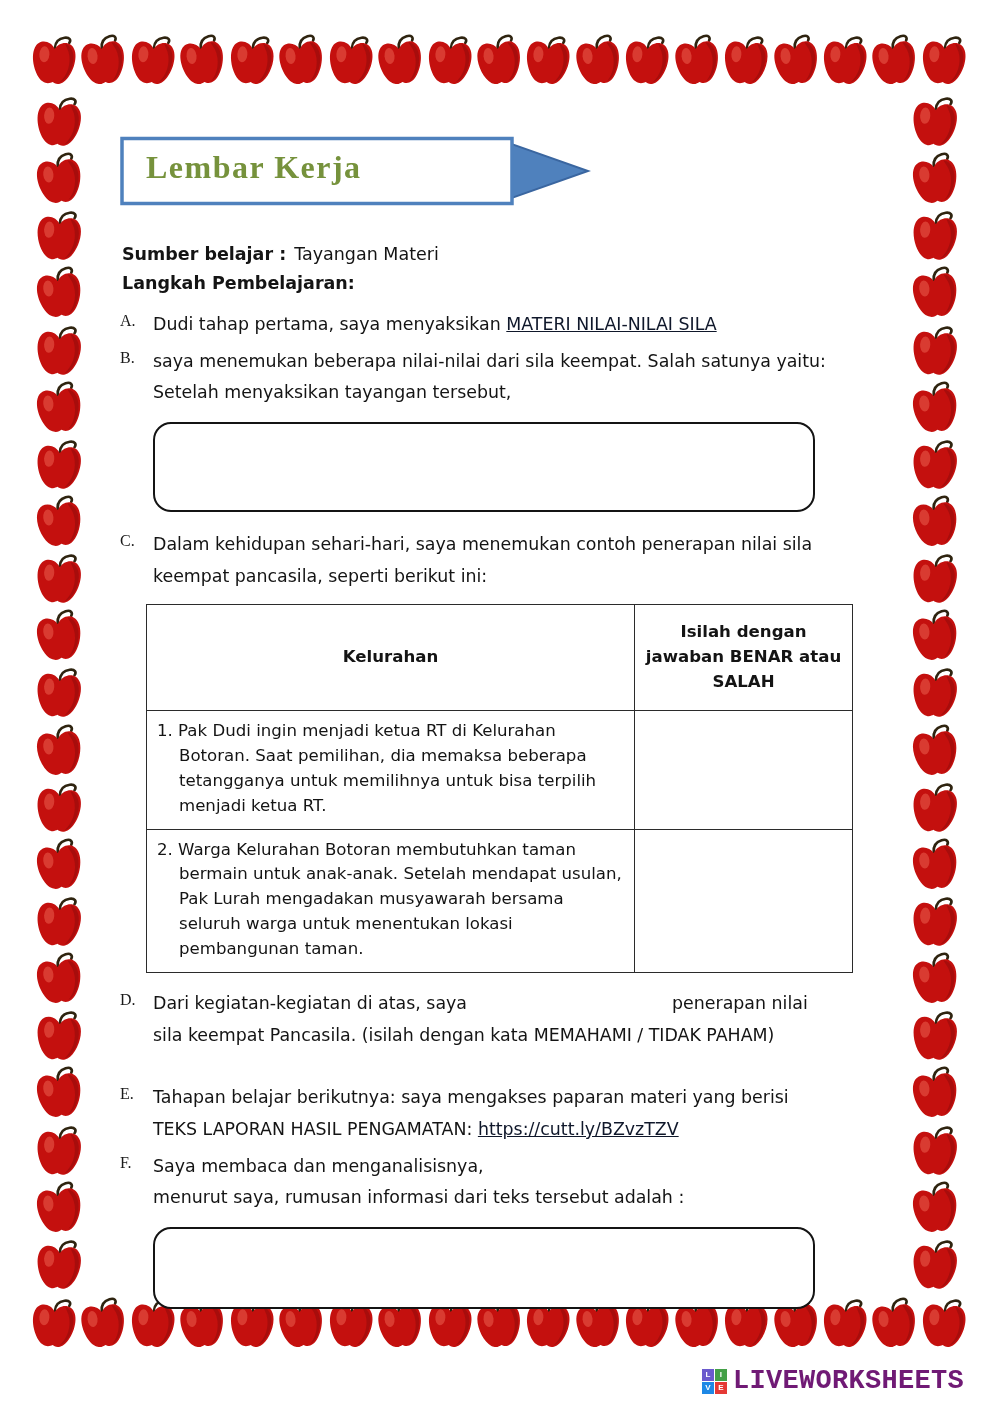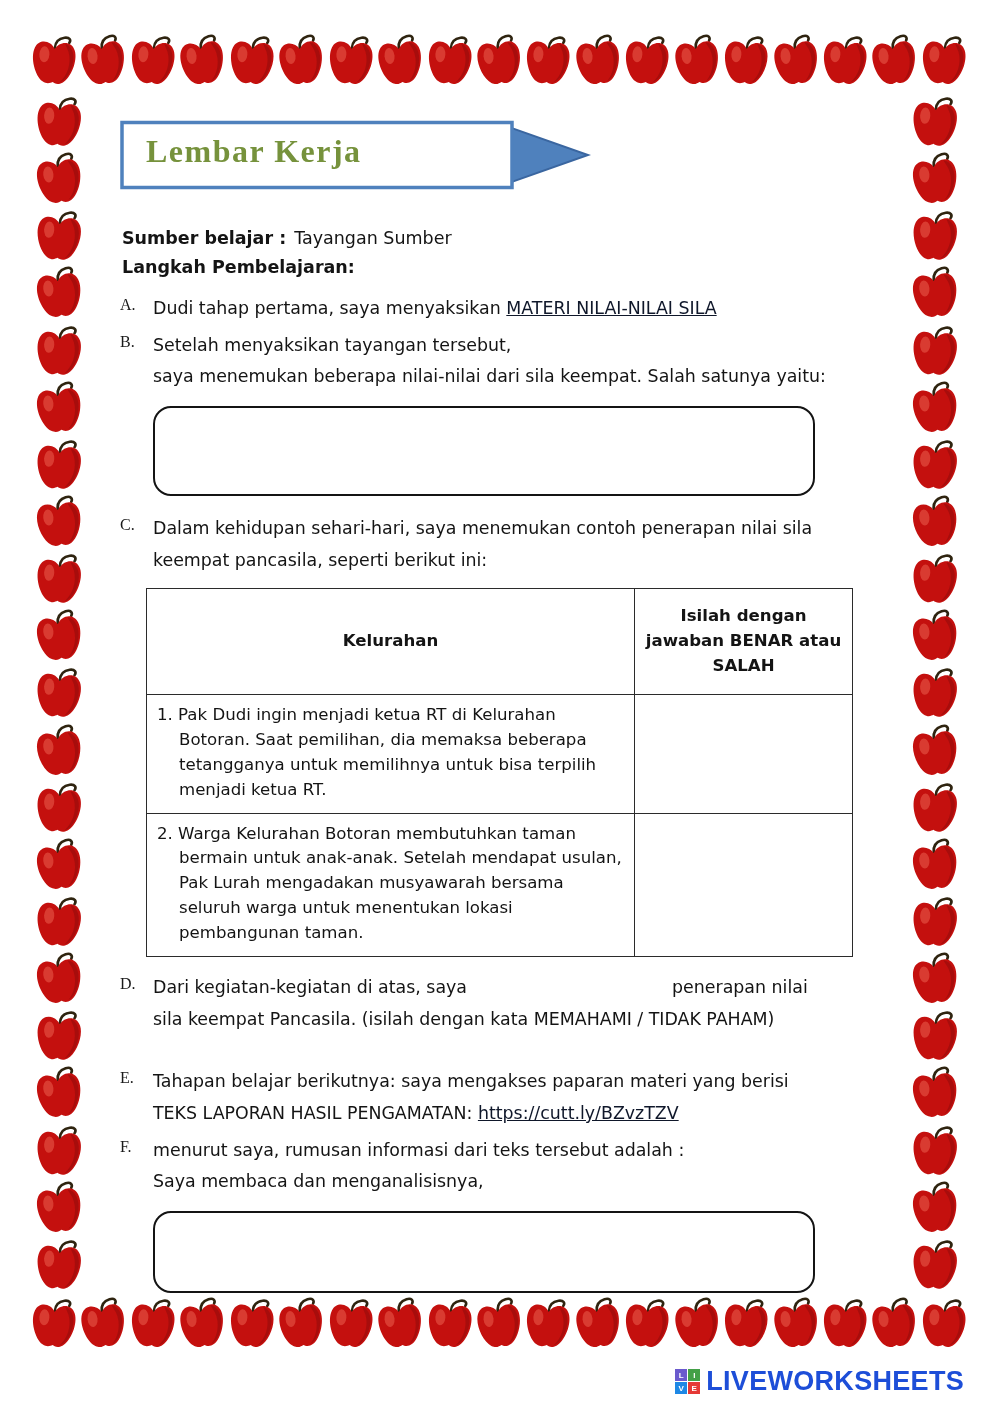--- a/index.html
+++ b/index.html
@@ -18,21 +18,21 @@
   .apple-col.left{left:33px;}
   .apple-col.right{left:909px;}
   .apple{width:48px;height:54px;flex:0 0 auto;}
   .apple-col .apple{width:52px;height:55px;}
   .apple:nth-child(even){transform:rotate(-6deg);}
   .apple:nth-child(odd){transform:rotate(4deg);}
 
   
   .content{position:absolute;left:120px;top:120px;width:790px;}
 
-  .banner{position:relative;width:475px;height:70px;margin:0 0 38px 0;text-decoration:underline;}
+  .banner{position:relative;width:475px;height:70px;margin:16px 0 38px 0;text-decoration:underline;}
   .banner svg{position:absolute;left:0;top:0;}
   .banner-title{
     position:absolute;left:26px;top:13px;
     font-family:"Liberation Serif",serif;font-weight:700;font-size:32px;
     color:#76923c;letter-spacing:1.5px;
   }
 
   .meta-line{margin:0 0 9px 2px;font-size:17.5px;}
   .bold{font-weight:700;}
   .meta-line .val{margin-left:8px;}
@@ -75,22 +75,22 @@
   .lw-sq{
     width:12px;height:12px;color:#fff;font-size:8px;font-weight:700;
     display:flex;align-items:center;justify-content:center;
     font-family:"Liberation Sans",sans-serif;
   }
   .sq-l{background:#6a5acd;}
   .sq-i{background:#43a047;}
   .sq-v{background:#1e88e5;}
   .sq-e{background:#e53935;}
   .lw-text{
-    font-family:Liberation Sans, sans-serif;font-weight:700;font-size:27px;
-    color:#1d4ed8;letter-spacing:0.3px;
+    font-family:Liberation Mono, monospace;font-weight:700;font-size:27px;
+    color:#701a75;letter-spacing:0.3px;
   }
 </style>
 </head>
 <body>
 
 <div class="page">
 
   <div class="apple-row top">
     <svg class="apple" viewBox="0 0 48 54">
       <path d="M24 15 C24 8 28 5 33 4 C38 3 40 6 38 9" fill="none" stroke="#2f2410" stroke-width="2.6" stroke-linecap="round"></path>
@@ -584,40 +584,40 @@
 
     <div class="banner">
       <svg width="475" height="70" viewBox="0 0 475 70">
         <polygon points="386,6 468,35 386,64" fill="#4f81bd" stroke="#3a66a0" stroke-width="2"></polygon>
         <rect x="2" y="2.5" width="390" height="65" fill="#ffffff" stroke="#4f81bd" stroke-width="3.5"></rect>
       </svg>
       <span class="banner-title">Lembar Kerja</span>
     </div>
 
     <p class="meta-line">
-      <span class="bold">Sumber belajar :</span><span class="val">Tayangan Sumber</span>
+      <span class="bold">Sumber belajar :</span><span class="val">Tayangan Materi</span>
     </p>
     <p class="meta-line bold">Langkah Pembelajaran:</p>
 
     <div class="steps">
 
       <div class="step">
         <span class="step-letter">A.</span>
         <div class="step-body">
           <span class="line">
             <span>Dudi tahap pertama, saya menyaksikan </span><a class="link">MATERI NILAI-NILAI SILA</a>
           </span>
         </div>
       </div>
 
       <div class="step">
         <span class="step-letter">B.</span>
         <div class="step-body">
+          <span class="line">saya menemukan beberapa nilai-nilai dari sila keempat. Salah satunya  yaitu:</span>
           <span class="line">Setelah menyaksikan tayangan tersebut,</span>
-          <span class="line">saya menemukan beberapa nilai-nilai dari sila keempat. Salah satunya  yaitu:</span>
           <div class="answer-box"></div>
         </div>
       </div>
 
       <div class="step">
         <span class="step-letter">C.</span>
         <div class="step-body">
           <span class="line">Dalam kehidupan sehari-hari, saya menemukan contoh penerapan nilai sila keempat pancasila, seperti berikut ini:</span>
           <table class="c-table">
             <colgroup>
@@ -662,22 +662,22 @@
           <span class="line">Tahapan belajar berikutnya: saya mengakses paparan materi yang berisi</span>
           <span class="line">
             <span>TEKS LAPORAN HASIL PENGAMATAN: </span><a class="link">https://cutt.ly/BZvzTZV</a>
           </span>
         </div>
       </div>
 
       <div class="step">
         <span class="step-letter">F.</span>
         <div class="step-body">
+          <span class="line">Saya membaca dan menganalisisnya,</span>
           <span class="line">menurut saya, rumusan informasi dari teks tersebut adalah :</span>
-          <span class="line">Saya membaca dan menganalisisnya,</span>
           <div class="answer-box small"></div>
         </div>
       </div>
 
     </div>
   </div>
 
   <div class="footer">
     <div class="lw-logo">
       <span class="lw-sq sq-l">L</span>

